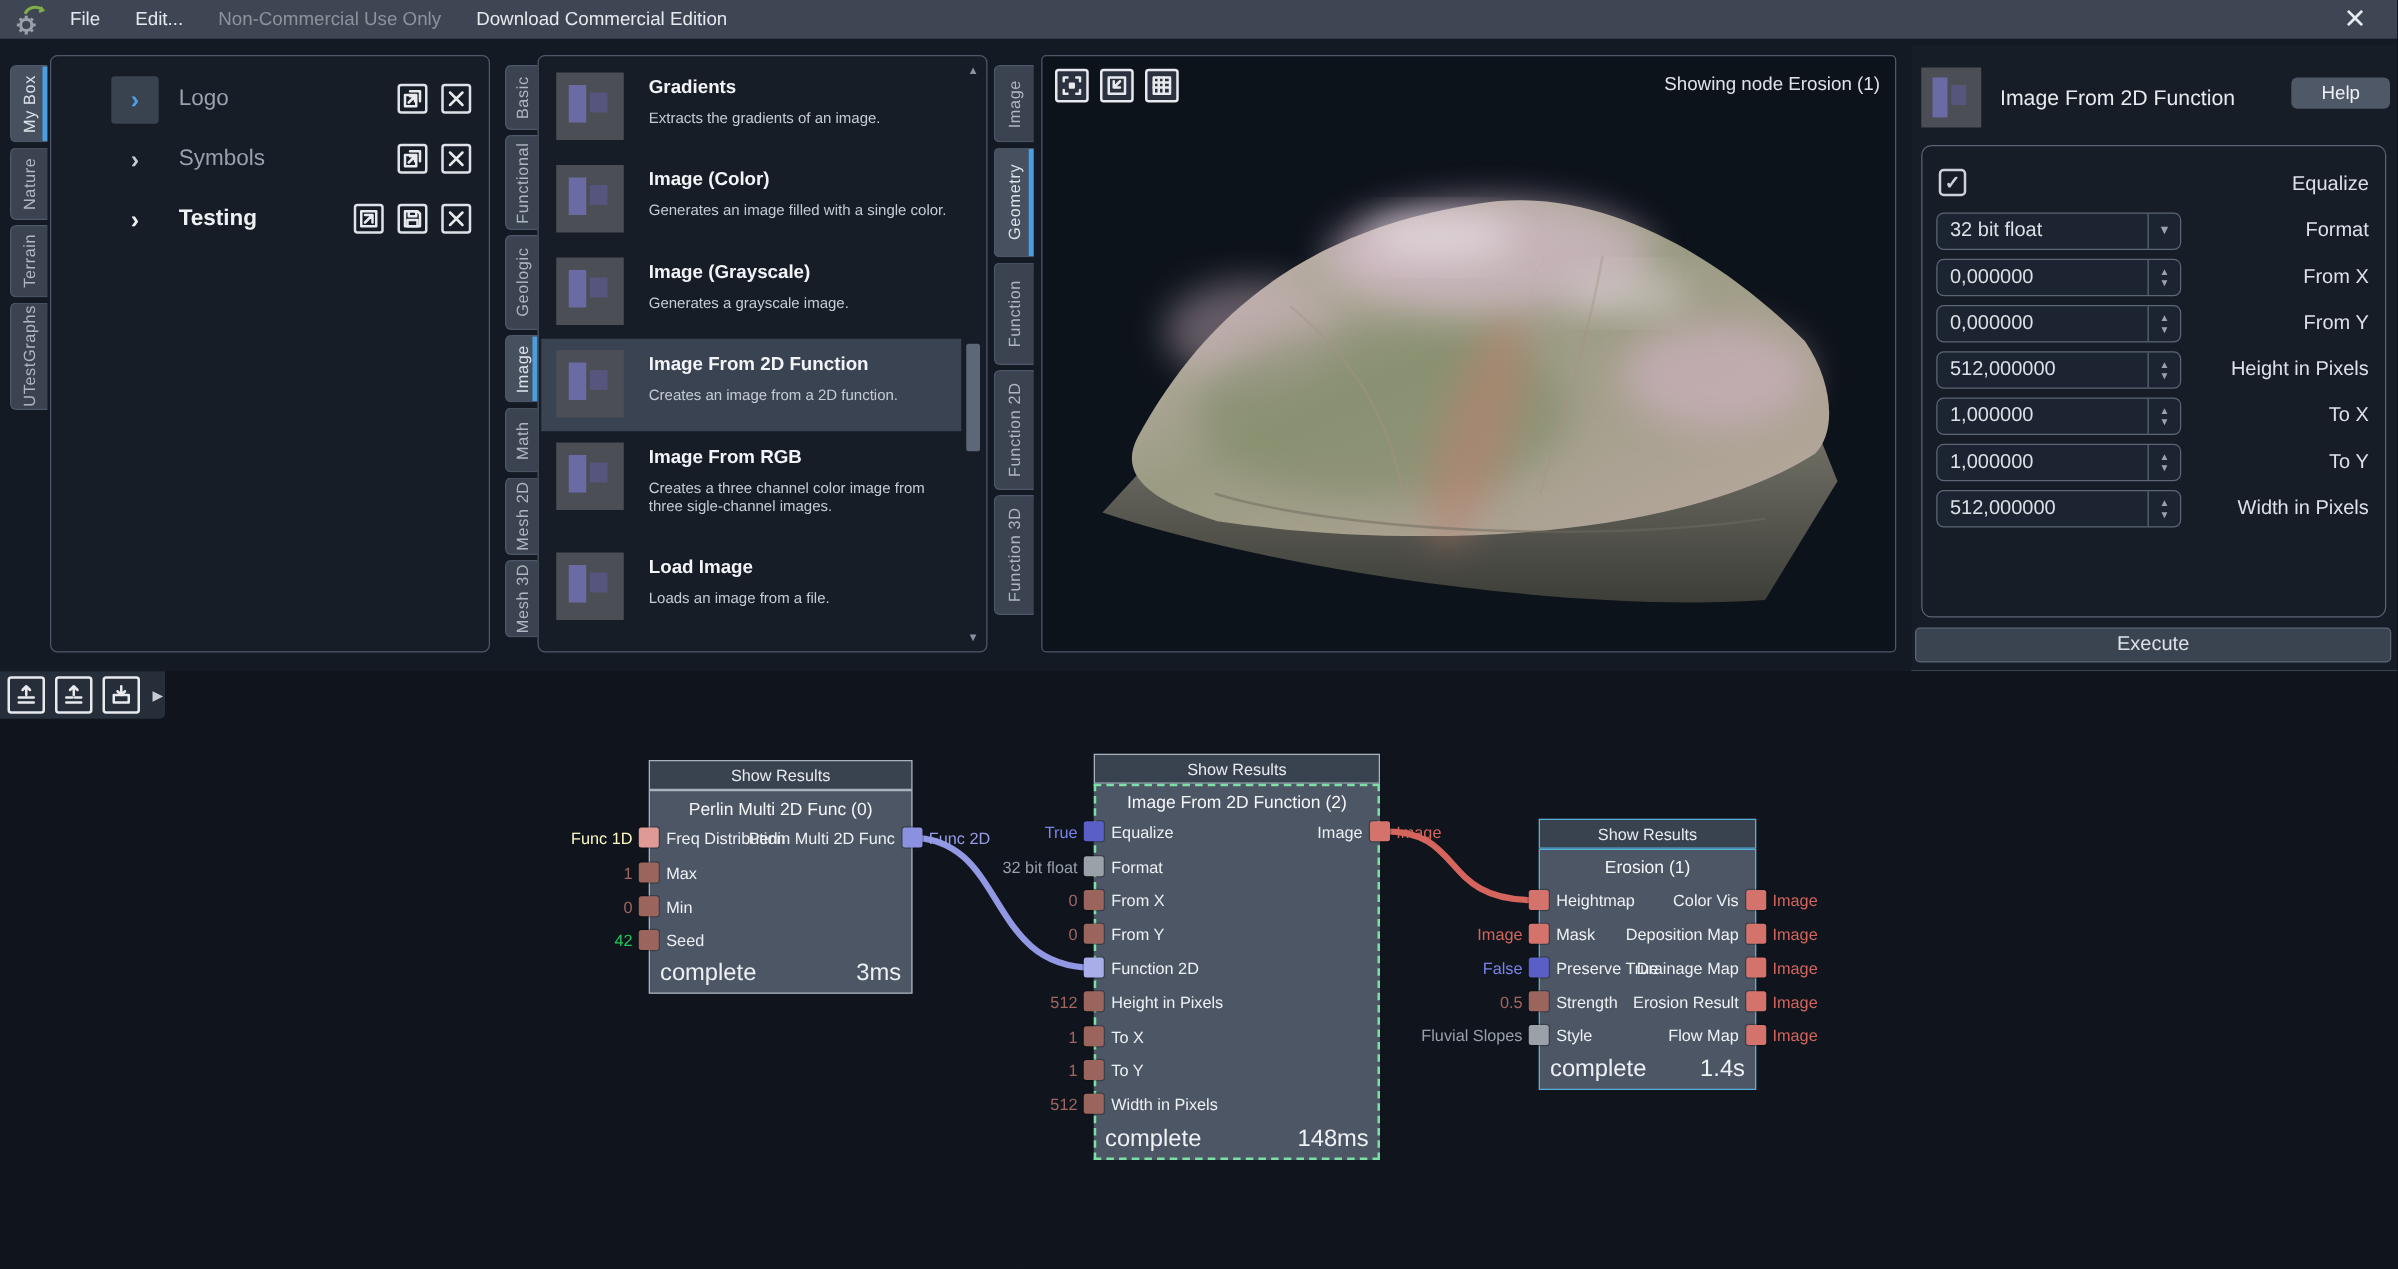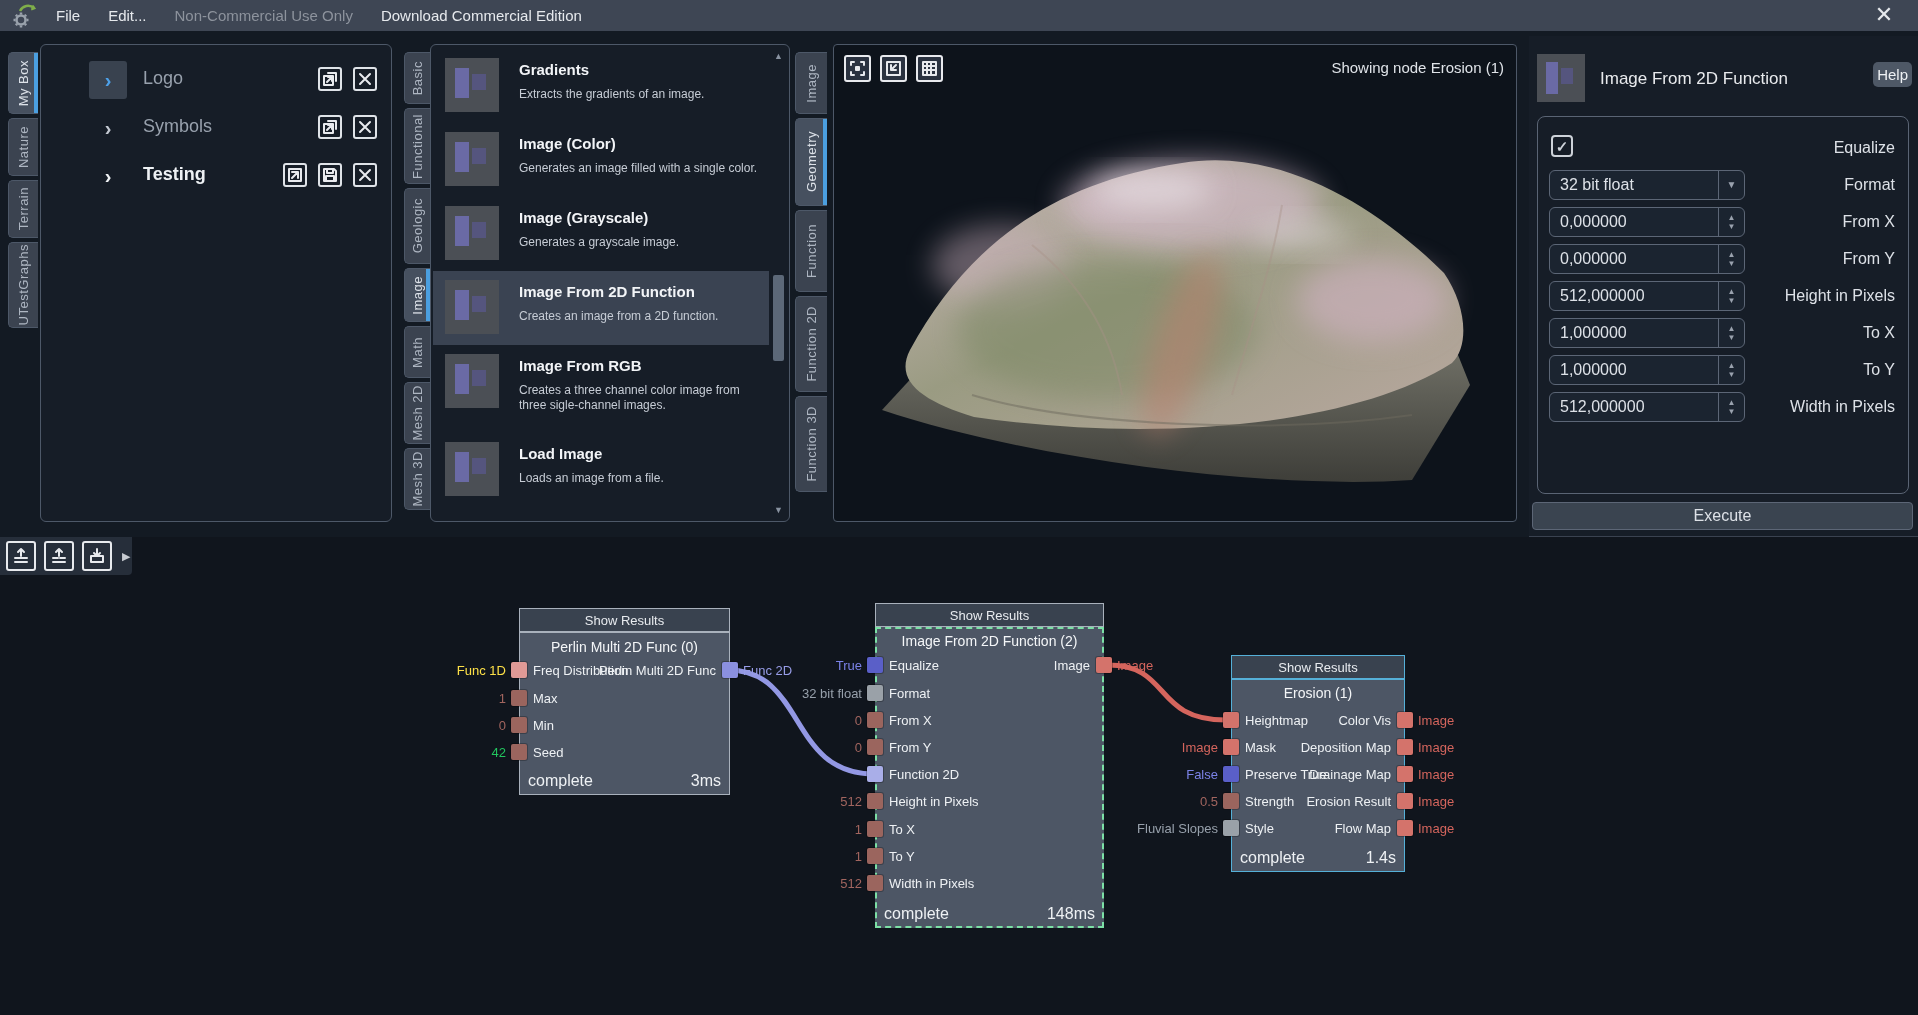--- a/index.html
+++ b/index.html
@@ -50,21 +50,21 @@
   #vp-toolbar { position:absolute; left:10px; top:10px; display:flex; gap:9px; }
   .vp-btn { width:27px; height:27px; border:2px solid #e8eaee; border-radius:3px; background:#2a3240; display:flex; align-items:center; justify-content:center; }
   #vp-status { position:absolute; right:12px; top:14px; font-size:15px; color:#dfe3e8; }
 
   
   #props { position:absolute; left:1529px; top:36px; width:389px; height:501px; background:#161d27; border-bottom:1px solid #3a4250; }
   #props-thumb { position:absolute; left:8px; top:18px; width:48px; height:48px; background:#4b4f55; }
   #props-thumb .b1 { position:absolute; left:9px; top:8px; width:12px; height:32px; background:#6a6aa5; }
   #props-thumb .b2 { position:absolute; left:24px; top:14px; width:12px; height:16px; background:#55557e; }
   #props-title { position:absolute; left:71px; top:33px; font-size:17px; color:#e8eaed; }
-  #help-btn { position:absolute; right:6px; top:26px; padding:4px 4px; background:#4e5866; border-radius:5px; color:#eef1f4; font-size:15px; }
+  #help-btn { position:absolute; right:6px; top:26px; padding:4px 24px; background:#4e5866; border-radius:5px; color:#eef1f4; font-size:15px; }
   #props-group { position:absolute; left:8px; top:80px; width:372px; height:378px; border:1px solid #5a6474; border-radius:8px; }
   .prop-row { position:absolute; left:11px; right:11px; height:30px; }
   .prop-label { position:absolute; right:2px; top:6px; font-size:16px; color:#dde1e7; }
   .prop-field { position:absolute; left:0; top:0; width:196px; height:30px; background:#1b2430; border:1px solid #5c6676; border-radius:6px; color:#dde1e7; font-size:16px; line-height:28px; padding-left:10px; }
   .field-side { position:absolute; right:0; top:0; width:26px; height:28px; border-left:1px solid #5c6676; display:flex; flex-direction:column; align-items:center; justify-content:center; color:#9aa2ae; }
   .spin-up,.spin-down { font-size:8px; line-height:9px; }
   .dd-arrow { font-size:10px; }
   .checkbox { position:absolute; left:2px; top:2px; width:22px; height:22px; border:2px solid #cdd2d9; border-radius:4px; color:#cdd2d9; font-size:15px; font-weight:bold; text-align:center; line-height:19px; }
   #execute-btn { position:absolute; left:3px; top:466px; width:381px; height:28px; background:#3a4450; border:1px solid #5c6676; border-radius:4px; color:#dde1e7; font-size:16px; text-align:center; line-height:26px; }
 
@@ -78,21 +78,21 @@
   .node-header { position:absolute; left:0; top:0; right:0; height:24px; background:#39424f; text-align:center; font-size:13px; color:#e8ebef; line-height:23px; }
   .node-body { position:absolute; left:0; top:24px; right:0; bottom:0; background:#4d5665; }
   .node-title { position:absolute; left:0; right:0; text-align:center; font-size:14px; color:#f4f6f8; z-index:2; }
   .prow { position:absolute; left:0; right:0; height:16px; z-index:2; }
   .port { position:absolute; top:0; width:16px; height:16px; border-radius:2px; box-shadow:0 0 0 1px rgba(0,0,0,.25); }
   .port.pl { left:-8px; } .port.pr { right:-8px; }
   .plabel { position:absolute; top:1px; font-size:13px; color:#eef1f4; white-space:nowrap; }
   .plabel.ll { left:14px; } .plabel.lr { right:14px; }
   .ext { position:absolute; top:1px; font-size:13px; white-space:nowrap; }
   .ext.el { right:calc(100% + 13px); } .ext.er { left:calc(100% + 13px); }
-  .node-footer { position:absolute; left:9px; right:9px; bottom:5px; display:flex; justify-content:space-between; font-size:16px; color:#eef1f4; z-index:2; }
+  .node-footer { position:absolute; left:9px; right:9px; bottom:5px; display:flex; justify-content:space-between; font-size:19px; color:#eef1f4; z-index:2; }
 
   
   #node1 .node-header { border:1px solid #a9b1bc; }
   #node1 .node-body { border:1px solid #a9b1bc; }
   #node2 .node-header { border:1px solid #a9b1bc; }
   #node2 .node-body { border:2px dashed #7ce0a6; }
   #node3 .node-header { border:1px solid #55b0d8; }
   #node3 .node-body { border:1px solid #55b0d8; }
 
   svg.icon { stroke:#e8eaee; stroke-width:2; fill:none; stroke-linecap:round; stroke-linejoin:round; }
@@ -462,21 +462,21 @@
     <svg style="position:absolute; left:0; top:0;" width="1918" height="478">
       <path d="M728,133 C806,133 788,237 874,237" stroke="#9398e4" stroke-width="5" fill="none" stroke-linecap="round"></path>
       <path d="M1108,128 C1172,128 1152,183 1226,183" stroke="#d5655d" stroke-width="5" fill="none" stroke-linecap="round"></path>
     </svg>
 
     <div class="node" id="node1" style="left:519px; top:71px; width:211px; height:187px;">
       <div class="node-header">Show Results</div>
       <div class="node-body"></div>
       <div class="node-title" style="top:31px;">Perlin Multi 2D Func (0)</div>
       <div class="prow" style="top:54px;">
-        <span class="ext el" style="color: #fde047;">Func 1D</span>
+        <span class="ext el" style="color: #fef9c3;">Func 1D</span>
         <span class="port pl" style="background: rgb(224, 154, 150);"></span>
         <span class="plabel ll">Freq Distribution</span>
         <span class="plabel lr">Perlin Multi 2D Func</span>
         <span class="port pr" style="background: rgb(139, 144, 224);"></span>
         <span class="ext er" style="color: rgb(152, 157, 232);">Func 2D</span>
       </div>
       <div class="prow" style="top:82px;">
         <span class="ext el" style="color: rgb(162, 101, 95);">1</span>
         <span class="port pl" style="background: rgb(155, 101, 94);"></span>
         <span class="plabel ll">Max</span>

